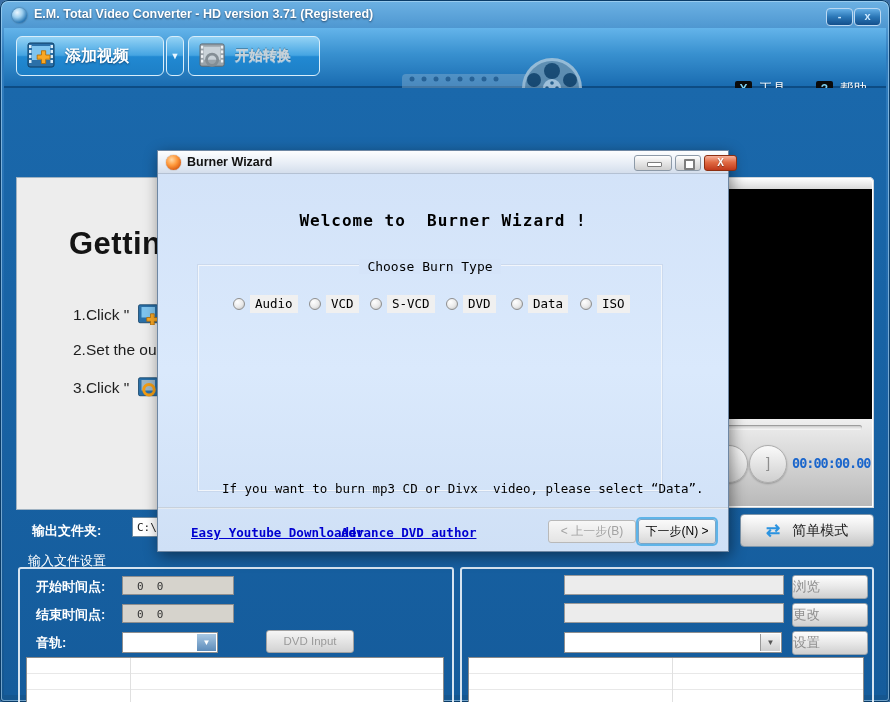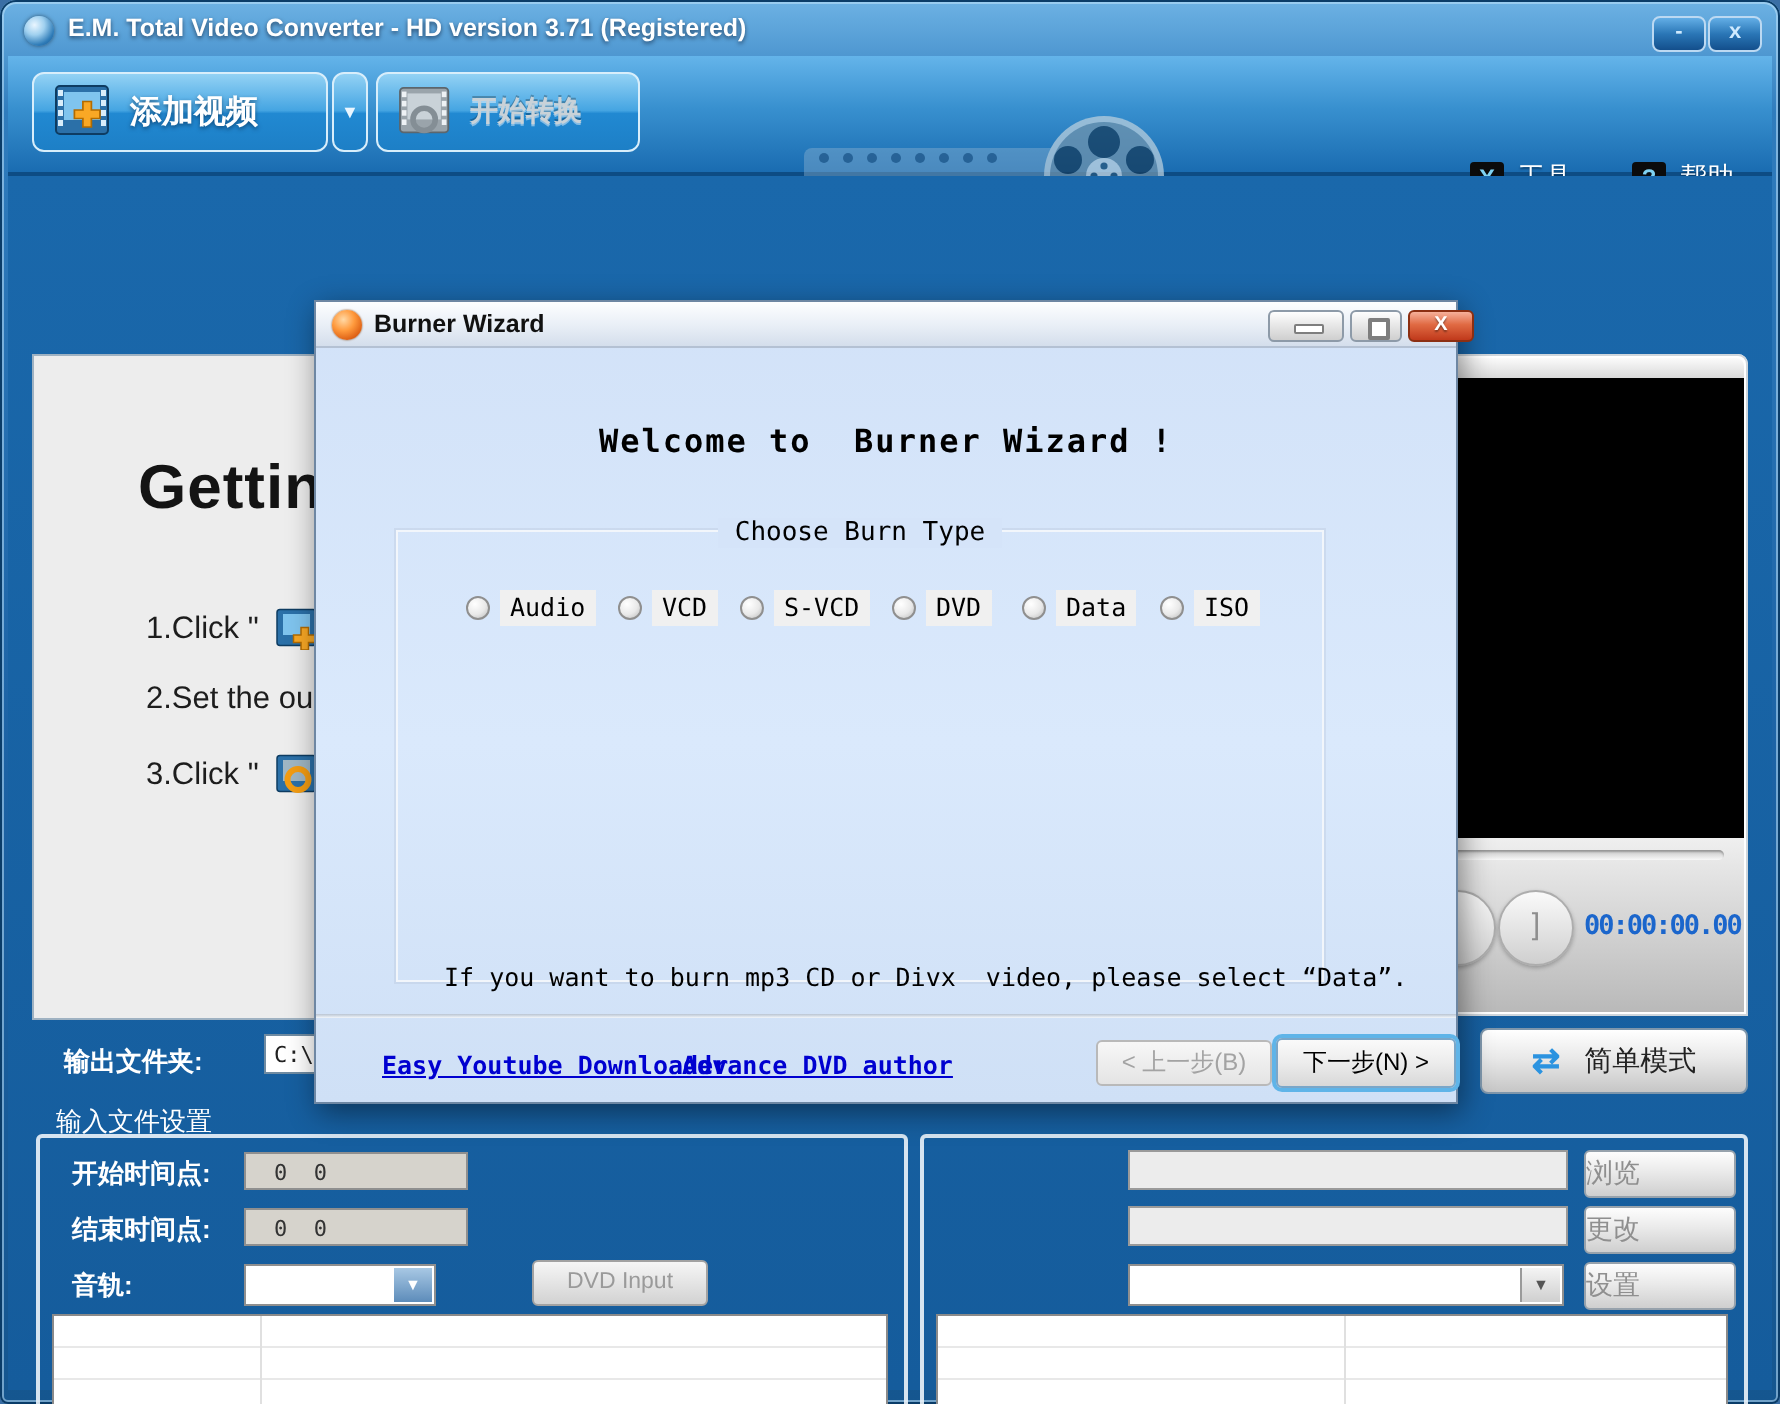--- a/index.html
+++ b/index.html
@@ -123,21 +123,21 @@
   .radio-circle{width:12px;height:12px;border-radius:50%;background:radial-gradient(circle at 35% 30%,#ffffff 0%,#e9e9e9 55%,#b9b9b9 100%);
     border:1px solid #8f8f8f;box-sizing:border-box;}
   .radio-item .rlbl{background:#f0f0f0;padding:1px 5px 2px 5px;font-family:"DejaVu Sans Mono",monospace;font-size:12.5px;color:#000;white-space:pre;}
   #radio-0{left:34px;} #radio-1{left:110px;} #radio-2{left:171px;} #radio-3{left:247px;} #radio-4{left:312px;} #radio-5{left:381px;}
   #dlg-hint{left:64px;top:330px;font-family:"DejaVu Sans Mono",monospace;font-size:12.5px;color:#000;white-space:pre;}
   #dlg-divider{left:0;top:356px;width:100%;height:2px;background:linear-gradient(180deg,#b9c4d2,#f2f6fb);}
   .dlg-link{top:374px;font-family:"DejaVu Sans Mono",monospace;font-size:12.5px;font-weight:bold;color:#0000d0;text-decoration:underline;cursor:pointer;white-space:nowrap;}
   #link-0{left:33px;} #link-1{left:183px;}
   #btn-back{left:390px;top:369px;width:88px;height:23px;border:1px solid #b9b9b9;border-radius:3px;
     background:linear-gradient(180deg,#f7f7f7,#e4e4e4);color:#a3a3a3;font-size:12px;text-align:center;line-height:21px;box-sizing:border-box;}
-  #btn-next{left:480px;top:368px;width:90px;height:25px;border:1px solid #7aa6c8;border-radius:3px;
+  #btn-next{left:480px;top:368px;width:78px;height:25px;border:1px solid #7aa6c8;border-radius:3px;
     box-shadow:0 0 0 2px #5fb4e8;background:linear-gradient(180deg,#fafafa 0%,#ececec 50%,#d8d8d8 100%);
     color:#000;font-size:12px;text-align:center;line-height:22px;box-sizing:border-box;cursor:pointer;}
 
   svg{display:block;}
 </style>
 </head>
 <body>
 
 <div id="frame" class="abs">
 

